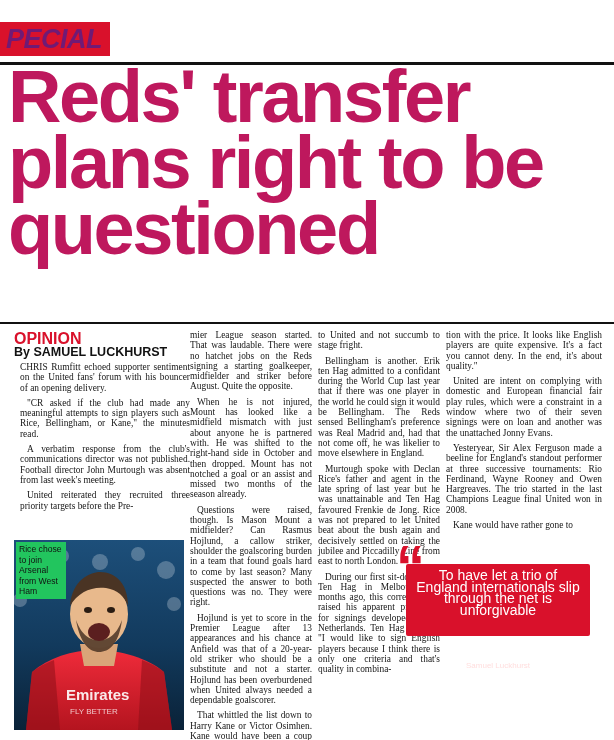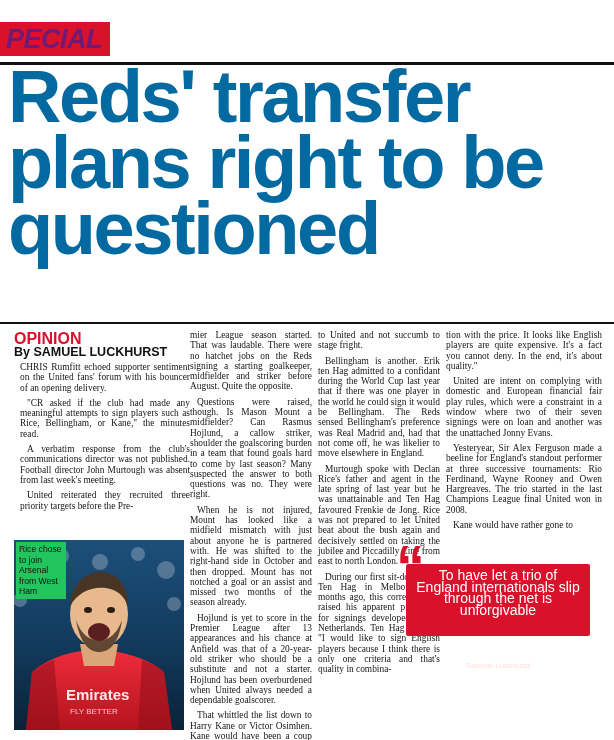--- a/index.html
+++ b/index.html
@@ -30,21 +30,21 @@
   }
 
   
   .headline{
     position:absolute;left:8px;top:64px;width:600px;
     font-family:"Liberation Sans", sans-serif;
     font-weight:bold;
     font-size:74px;
     line-height:66px;
     letter-spacing:-2.4px;
-    color:#0369a1;
+    color:#be185d;
   }
   .rule-head{
     position:absolute;left:0;top:322px;width:614px;height:2px;background:#111;
   }
 
   
   .opinion{
     position:absolute;left:14px;top:330px;
     font-family:"Liberation Sans", sans-serif;
     font-weight:bold;font-size:16px;
@@ -184,22 +184,22 @@
       <ellipse cx="97" cy="70" rx="4" ry="3" fill="#2a1c12"></ellipse>
 
       <text x="52" y="160" font-family="Liberation Sans, sans-serif" font-size="15" font-weight="bold" fill="#ffffff" opacity="0.9">Emirates</text>
       <text x="56" y="174" font-family="Liberation Sans, sans-serif" font-size="8" fill="#ffffff" opacity="0.75">FLY BETTER</text>
     </svg>
     <div class="photo-caption">Rice chose to join Arsenal from West Ham</div>
   </div>
 
   <div class="col col2">
     <p>mier League season started. That was laudable. There were no hatchet jobs on the Reds signing a starting goalkeeper, midfielder and striker before August. Quite the opposite.</p>
+    <p class="ind">When he is not injured, Mount has looked like a midfield mismatch with just about anyone he is partnered with. He was shifted to the right-hand side in October and then dropped. Mount has not notched a goal or an assist and missed two months of the season already.</p>
     <p class="ind">Questions were raised, though. Is Mason Mount a midfielder? Can Rasmus Hojlund, a callow striker, shoulder the goalscoring burden in a team that found goals hard to come by last season? Many suspected the answer to both questions was no. They were right.</p>
-    <p class="ind">When he is not injured, Mount has looked like a midfield mismatch with just about anyone he is partnered with. He was shifted to the right-hand side in October and then dropped. Mount has not notched a goal or an assist and missed two months of the season already.</p>
     <p class="ind">Hojlund is yet to score in the Premier League after 13 appearances and his chance at Anfield was that of a 20-year-old striker who should be a substitute and not a starter. Hojlund has been overburdened when United always needed a dependable goalscorer.</p>
     <p class="ind">That whittled the list down to Harry Kane or Victor Osimhen. Kane would have been a coup with caveats but, with him, United would have more points and more goals this season. Kane is one of a handful of players in the game who could go</p>
   </div>
 
   <div class="col col3">
     <p>to United and not succumb to stage fright.</p>
     <p class="ind">Bellingham is another. Erik ten Hag admitted to a confidant during the World Cup last year that if there was one player in the world he could sign it would be Bellingham. The Reds sensed Bellingham's preference was Real Madrid and, had that not come off, he was likelier to move elsewhere in England.</p>
     <p class="ind">Murtough spoke with Declan Rice's father and agent in the late spring of last year but he was unattainable and Ten Hag favoured Frenkie de Jong. Rice was not prepared to let United beat about the bush again and decisively settled on taking the jubilee and Piccadilly Line from east to north London.</p>
     <p class="ind">During our first sit-down with Ten Hag in Melbourne 18 months ago, this correspondent raised his apparent preference for signings developed in the Netherlands. Ten Hag insisted, "I would like to sign English players because I think there is only one criteria and that's quality in combina-</p>
   </div>

